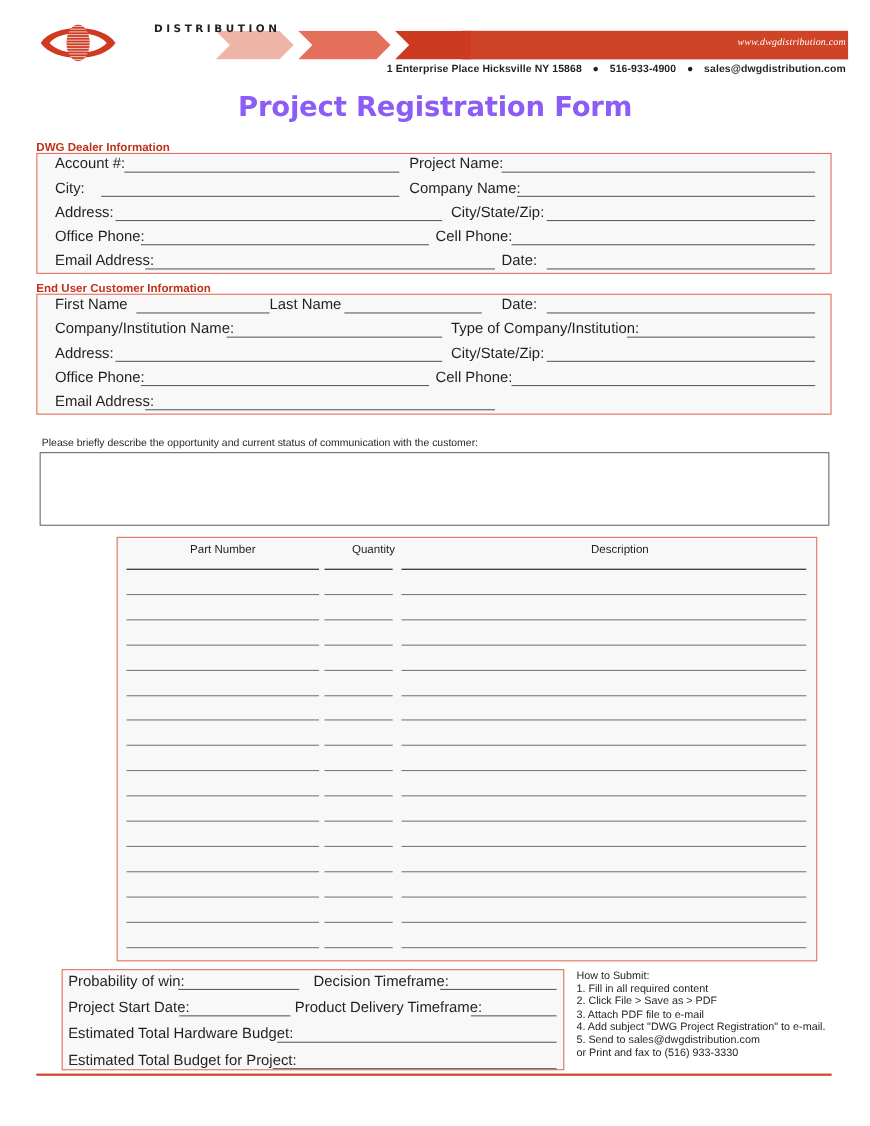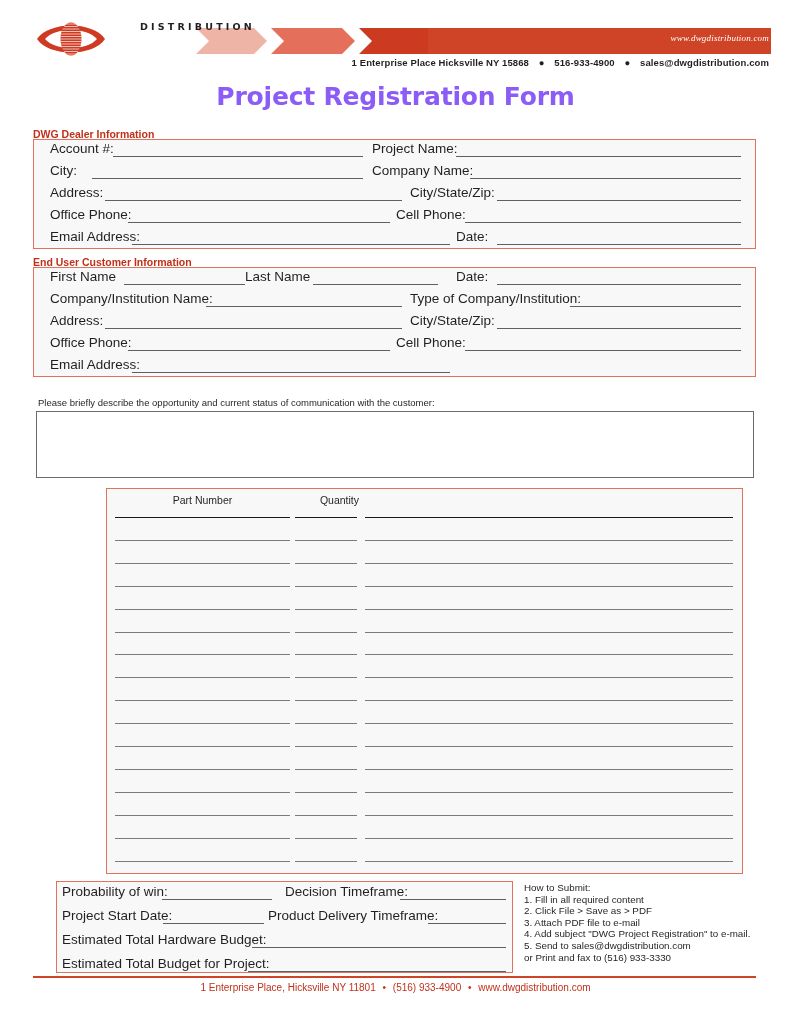--- a/index.html
+++ b/index.html
@@ -333,20 +333,21 @@
 
   <div class="field" style="left:50px; top:357px;">Email Address:</div>
   <div class="rule" style="left:132px; top:372px; width:318px;"></div>
 
   <div id="desc-prompt">Please briefly describe the opportunity and current status of communication with the customer:</div>
   <div id="desc-box"></div>
 
   <div id="parts-box">
     <div class="parts-head" id="head-part">Part Number</div>
     <div class="parts-head" id="head-qty">Quantity</div>
+    <div class="parts-head" id="head-desc">Description</div>
 
     <div id="parts-lines">
         <div class="parts-line first" style="left: 8px; top: 28px; width: 175px;"></div>
         <div class="parts-line first" style="left: 188px; top: 28px; width: 62px;"></div>
         <div class="parts-line first" style="left: 258px; top: 28px; width: 368px;"></div>
         <div class="parts-line" style="left: 8px; top: 50.9px; width: 175px;"></div>
         <div class="parts-line" style="left: 188px; top: 50.9px; width: 62px;"></div>
         <div class="parts-line" style="left: 258px; top: 50.9px; width: 368px;"></div>
         <div class="parts-line" style="left: 8px; top: 73.8px; width: 175px;"></div>
         <div class="parts-line" style="left: 188px; top: 73.8px; width: 62px;"></div>
@@ -417,21 +418,14 @@
         <div>1. Fill in all required content</div>
         <div>2. Click File &gt; Save as &gt; PDF</div>
         <div>3. Attach PDF file to e-mail</div>
         <div>4. Add subject "DWG Project Registration" to e-mail.</div>
         <div>5. Send to sales@dwgdistribution.com</div>
         <div>or  Print and fax to (516) 933-3330</div>
       </div>
   </div>
 
   <div id="footer-rule"></div>
-  <div id="footer-text">
-    <span>1 Enterprise Place, Hicksville NY 11801</span>
-    <span class="dot">•</span>
-    <span>(516) 933-4900</span>
-    <span class="dot">•</span>
-    <span>www.dwgdistribution.com</span>
-  </div>
 
 </div>
 
 </body></html>

